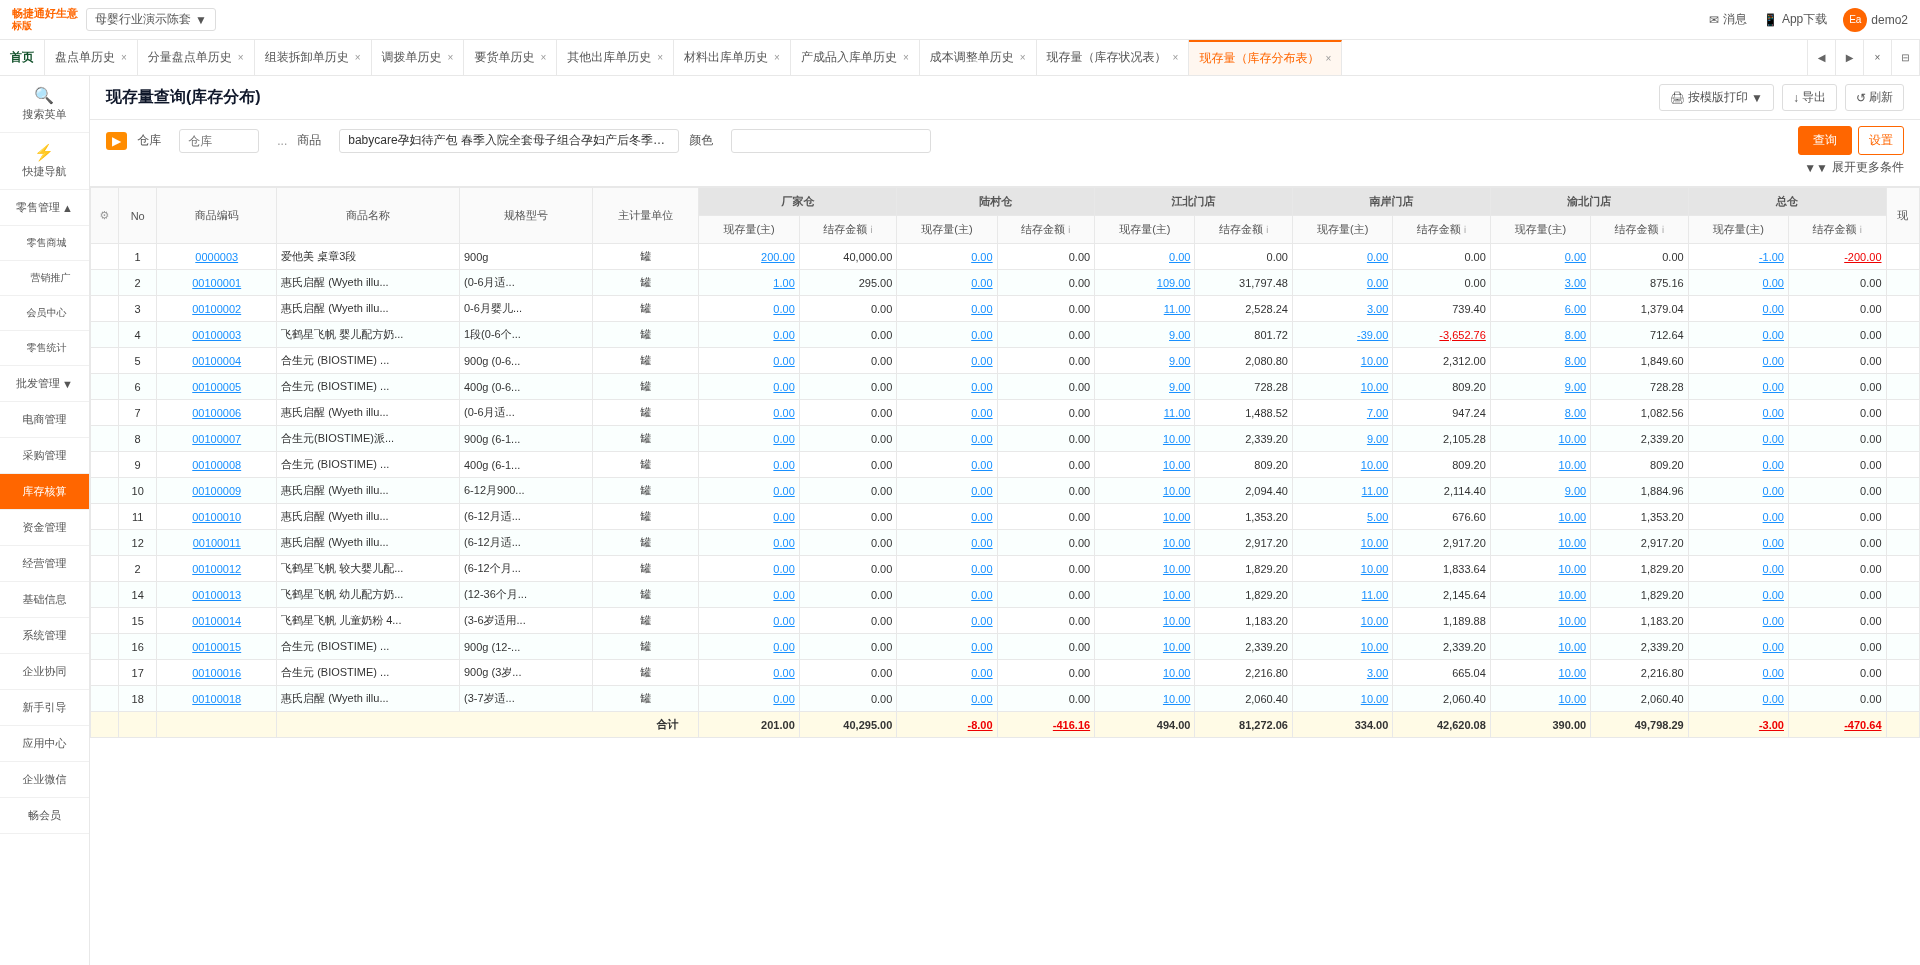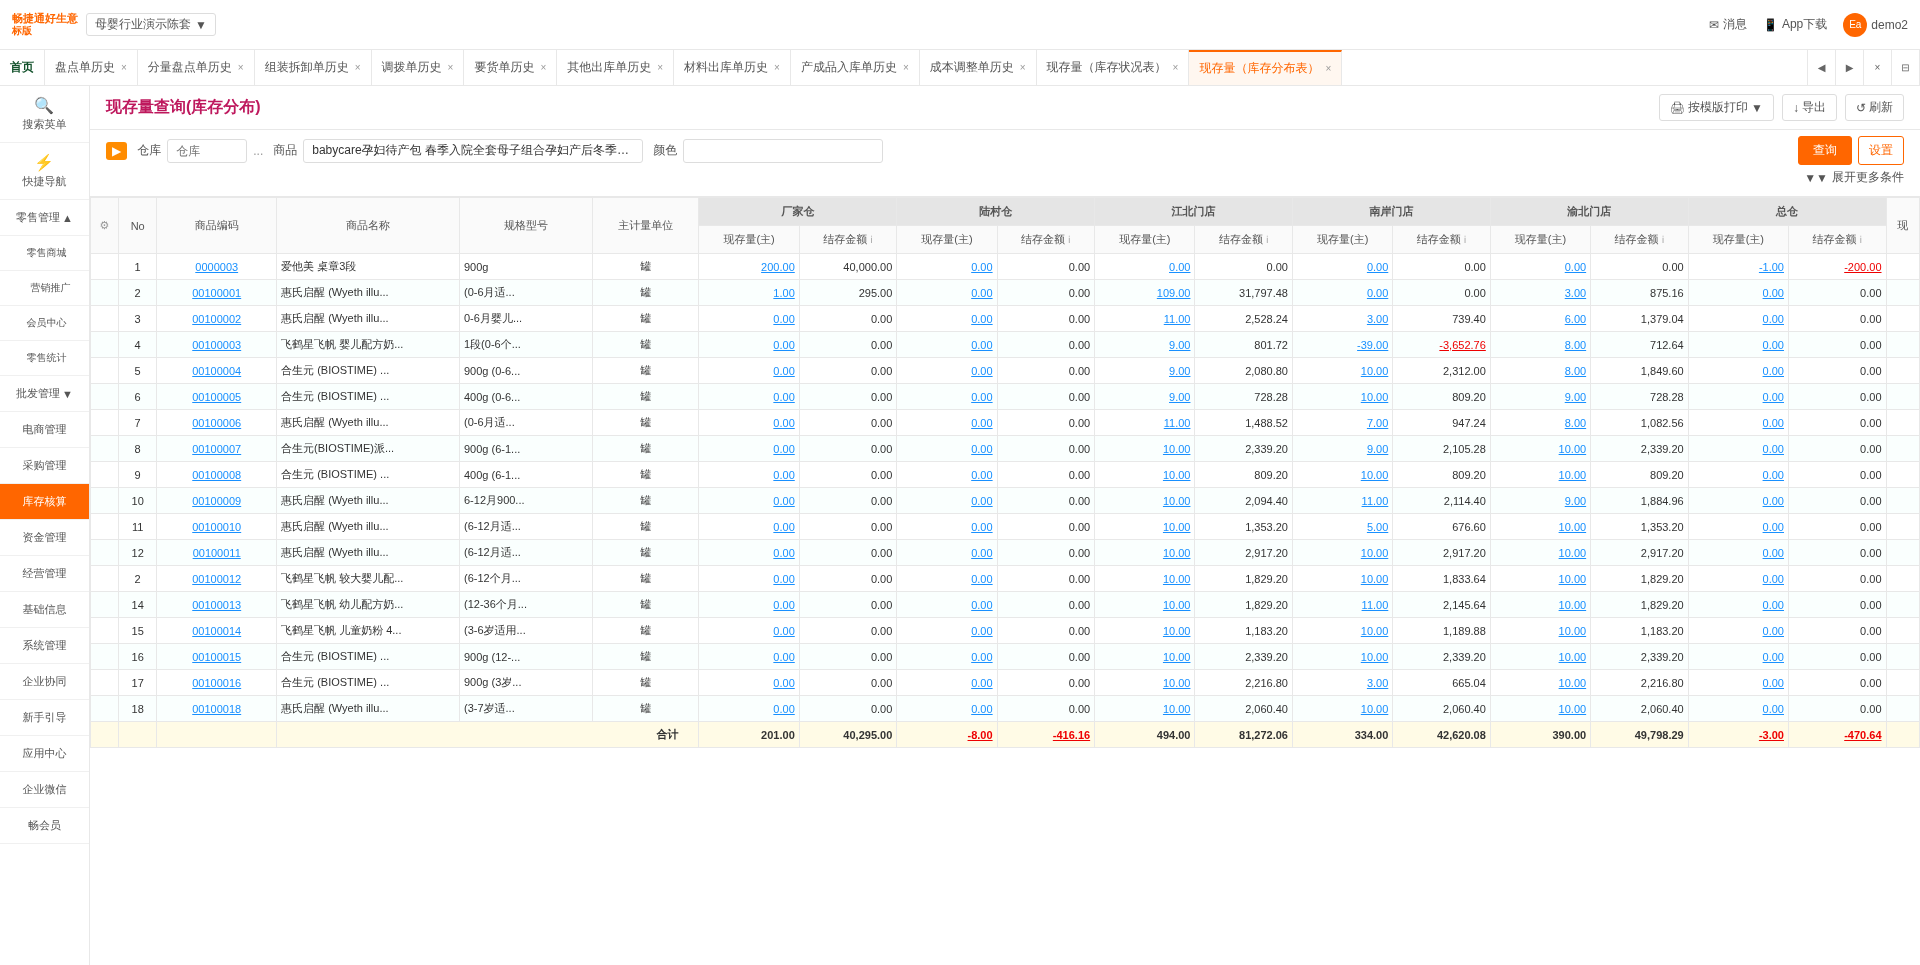--- a/index.html
+++ b/index.html
@@ -1,19 +1,19 @@
 <!DOCTYPE html>
 <html><head>
   <meta charset="utf-8">
   <style>
     * { margin: 0; padding: 0; box-sizing: border-box; }
     body { font-family: 'Microsoft YaHei', Arial, sans-serif; font-size: 12px; background: #f0f2f5; color: #333; overflow: hidden; }
 
     
-    .topbar { background: #fff; height: 50px; display: flex; align-items: center; padding: 0 12px; border-bottom: 1px solid #e8e8e8; justify-content: space-between; }
+    .topbar { background: #fff; height: 40px; display: flex; align-items: center; padding: 0 12px; border-bottom: 1px solid #e8e8e8; justify-content: space-between; }
     .topbar-left { display: flex; align-items: center; gap: 8px; }
     .logo-area { display: flex; align-items: center; gap: 6px; }
     .logo-text { color: #ff6600; font-size: 11px; font-weight: bold; line-height: 1.2; }
     .industry-selector { display: flex; align-items: center; gap: 4px; font-size: 12px; color: #555; border: 1px solid #ddd; padding: 2px 8px; border-radius: 3px; cursor: pointer; }
     .topbar-right { display: flex; align-items: center; gap: 16px; font-size: 12px; color: #555; }
     .topbar-right-item { display: flex; align-items: center; gap: 4px; cursor: pointer; }
     .avatar { width: 24px; height: 24px; border-radius: 50%; background: #ff6600; display: flex; align-items: center; justify-content: center; color: #fff; font-size: 10px; }
 
     
     .nav-tabs { background: #fff; height: 36px; display: flex; align-items: stretch; border-bottom: 1px solid #e8e8e8; overflow: hidden; }
@@ -32,25 +32,25 @@
     .sidebar-item { padding: 10px 4px; text-align: center; cursor: pointer; font-size: 11px; color: #555; border-bottom: 1px solid #f0f0f0; }
     .sidebar-item.active { background: #ff6600; color: #fff; }
     .sidebar-item .sidebar-icon { font-size: 16px; margin-bottom: 2px; }
     .sidebar-item-with-arrow { display: flex; align-items: center; justify-content: center; gap: 2px; }
 
     
     .content-area { flex: 1; display: flex; flex-direction: column; overflow: hidden; }
 
     
     .page-header { background: #fff; padding: 8px 16px; border-bottom: 1px solid #e8e8e8; display: flex; align-items: center; justify-content: space-between; }
-    .page-title { font-size: 16px; font-weight: bold; color: #be185d; }
+    .page-title { font-size: 16px; font-weight: bold; color: #0f172a; }
     .page-actions { display: flex; align-items: center; gap: 8px; }
     .btn-action { display: flex; align-items: center; gap: 3px; padding: 4px 10px; border: 1px solid #ddd; border-radius: 3px; cursor: pointer; font-size: 12px; color: #555; background: #fff; }
     .btn-orange { background: #ff6600; color: #fff; border: 1px solid #ff6600; border-radius: 3px; padding: 5px 14px; cursor: pointer; font-size: 12px; }
-    .filter-item { display: flex; align-items: center; gap: 6px; }
+    .filter-item { display: flex; align-items: center; gap: 18px; }
     .filter-label { color: #555; font-size: 12px; white-space: nowrap; }
     .filter-input { border: 1px solid #ddd; border-radius: 3px; padding: 4px 8px; font-size: 12px; color: #333; min-width: 80px; }
     .filter-input-long { min-width: 300px; border: 1px solid #ddd; border-radius: 3px; padding: 4px 8px; font-size: 12px; color: #333; white-space: nowrap; overflow: hidden; text-overflow: ellipsis; }
     .filter-input-medium { min-width: 120px; }
     .filter-dots { color: #999; }
     .expand-more { display: flex; align-items: center; gap: 4px; color: #555; cursor: pointer; font-size: 12px; margin-left: auto; }
 
     
     .table-wrapper { flex: 1; overflow: auto; background: #fff; }
     table { width: 100%; border-collapse: collapse; font-size: 11px; }

